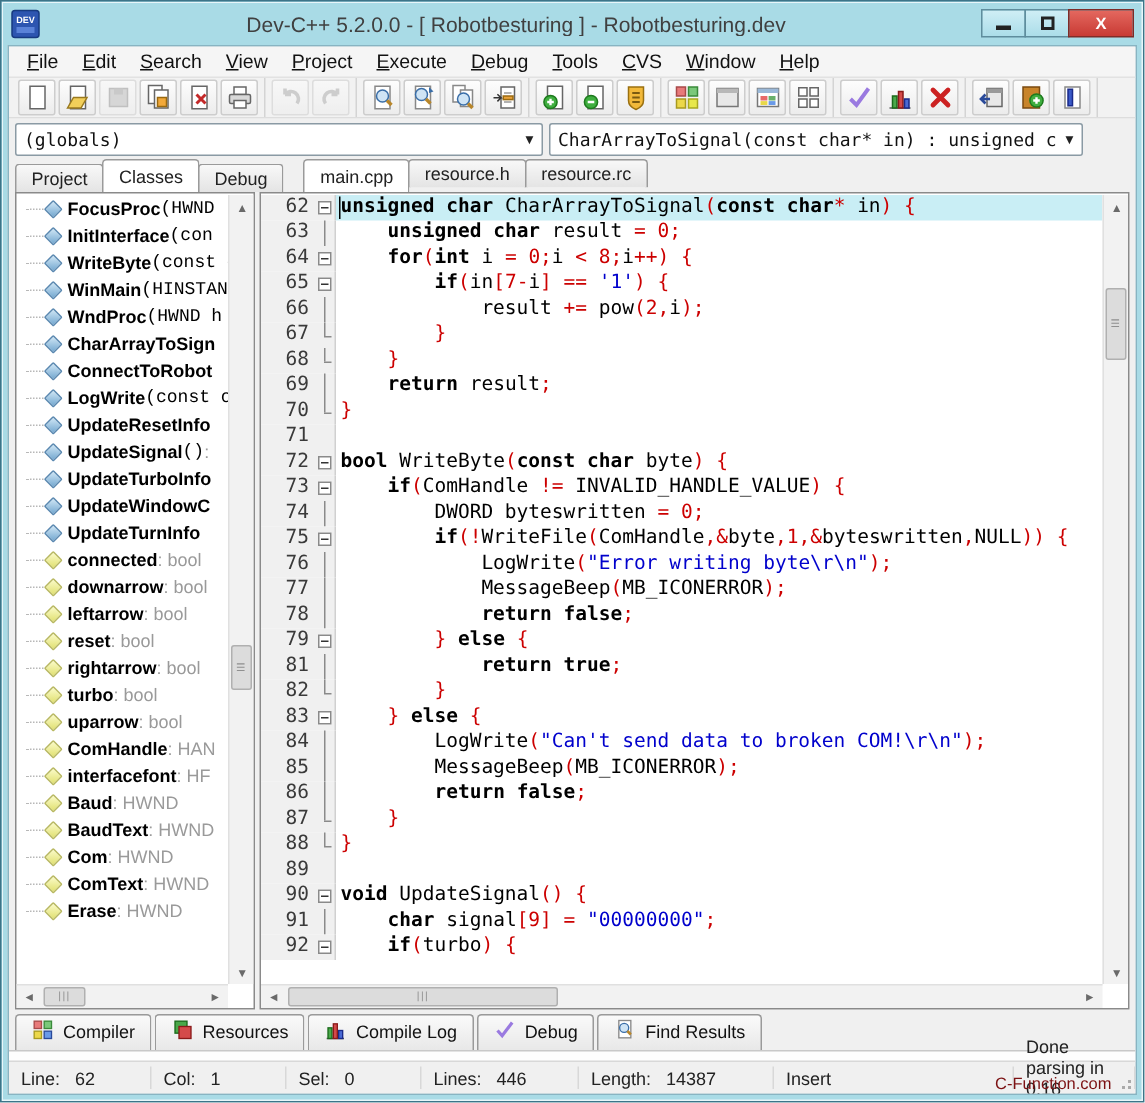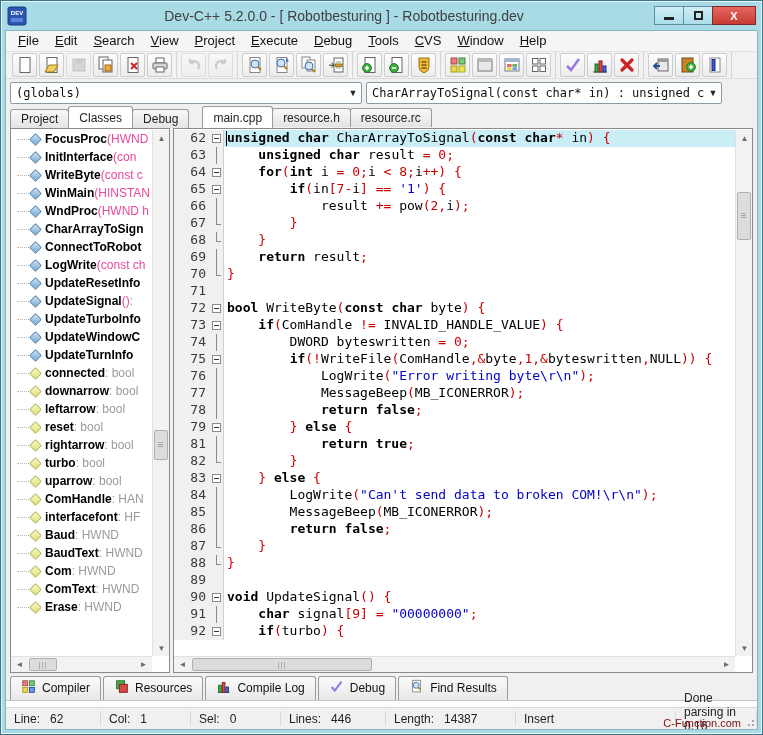--- a/index.html
+++ b/index.html
@@ -39,37 +39,37 @@
   .combo{ height:22px; background:#fff; border:1px solid #8a9aa4; border-radius:2px; display:flex; align-items:center; overflow:hidden; }
   .combo .val{ flex:1; font-family:"DejaVu Sans Mono", monospace; font-size:12px; padding:0 5px; white-space:nowrap; overflow:hidden; color:#111; }
   .combo .arr{ width:16px; text-align:center; font-size:9px; color:#222; flex:0 0 auto; }
   .combo.c1{ width:352px; } .combo.c2{ width:356px; }
 
   
   .tabrow{ height:22px; display:flex; align-items:flex-end; background:#f0f0f0; padding-left:4px; }
   .tab{ border:1px solid #9a9a9a; border-bottom:none; border-radius:3px 3px 0 0; background:linear-gradient(#f8f8f8,#e4e4e4);
     font-size:12px; color:#222; padding:2px 10px 3px; height:19px; margin-right:-1px; white-space:nowrap; }
   .tab.active{ background:#fff; height:22px; padding-top:4px; position:relative; z-index:2; }
-  .ed-tabs{ margin-left:14px; display:flex; align-items:center; }
+  .ed-tabs{ margin-left:14px; display:flex; align-items:flex-start; }
 
   
   .main{ flex:1; display:flex; padding:0 4px; background:#f0f0f0; min-height:0; }
   .panel{ border:1px solid #8a8a8a; background:#fff; position:relative; overflow:hidden; }
   .tree-panel{ width:160px; flex:0 0 auto; }
   .editor-panel{ flex:1; margin-left:3px; }
 
   
   .tree{ position:absolute; left:0; top:1px; right:17px; bottom:16px; overflow:hidden; padding-left:6px; }
   .trow{ height:18px; display:flex; align-items:center; white-space:nowrap; font-size:12px; }
   .tdots{ width:12px; border-top:1px dotted #b8b8b8; margin-right:2px; flex:0 0 auto; }
   .tico{ width:9px; height:9px; flex:0 0 auto; margin-right:5px; transform:rotate(45deg); border-radius:1px; }
   .tico.fn{ background:linear-gradient(135deg,#cfe6f5,#74a8d0); border:1px solid #5a88b0; }
   .tico.var{ background:linear-gradient(135deg,#fbfbc8,#e0e070); border:1px solid #b8b860; }
   .trow .nm{ font-weight:bold; color:#000; }
-  .trow .rd{ color:#ec4899; }
+  .trow .rd{ color:#000000;font-family:Liberation Mono, monospace; }
   .trow .gy{ color:#9a9a9a; }
 
   
   .code{ position:absolute; left:0; top:1px; right:17px; bottom:16px; overflow:hidden;
     font-family:"DejaVu Sans Mono", monospace; font-size:13px; }
   .cline{ height:17px; display:flex; white-space:pre; }
   .lnum{ width:36px; flex:0 0 auto; background:#f0f0f0; color:#3a3a3a; text-align:right; padding-right:4px; }
   .fold{ width:14px; flex:0 0 auto; background:#f0f0f0; border-right:1px solid #d0d0d0; position:relative; }
   .fold.f-line::before{ content:""; position:absolute; left:6px; top:0; bottom:0; border-left:1px solid #8a8a8a; }
   .fold.f-end::before{ content:""; position:absolute; left:6px; top:0; height:9px; border-left:1px solid #8a8a8a; }

